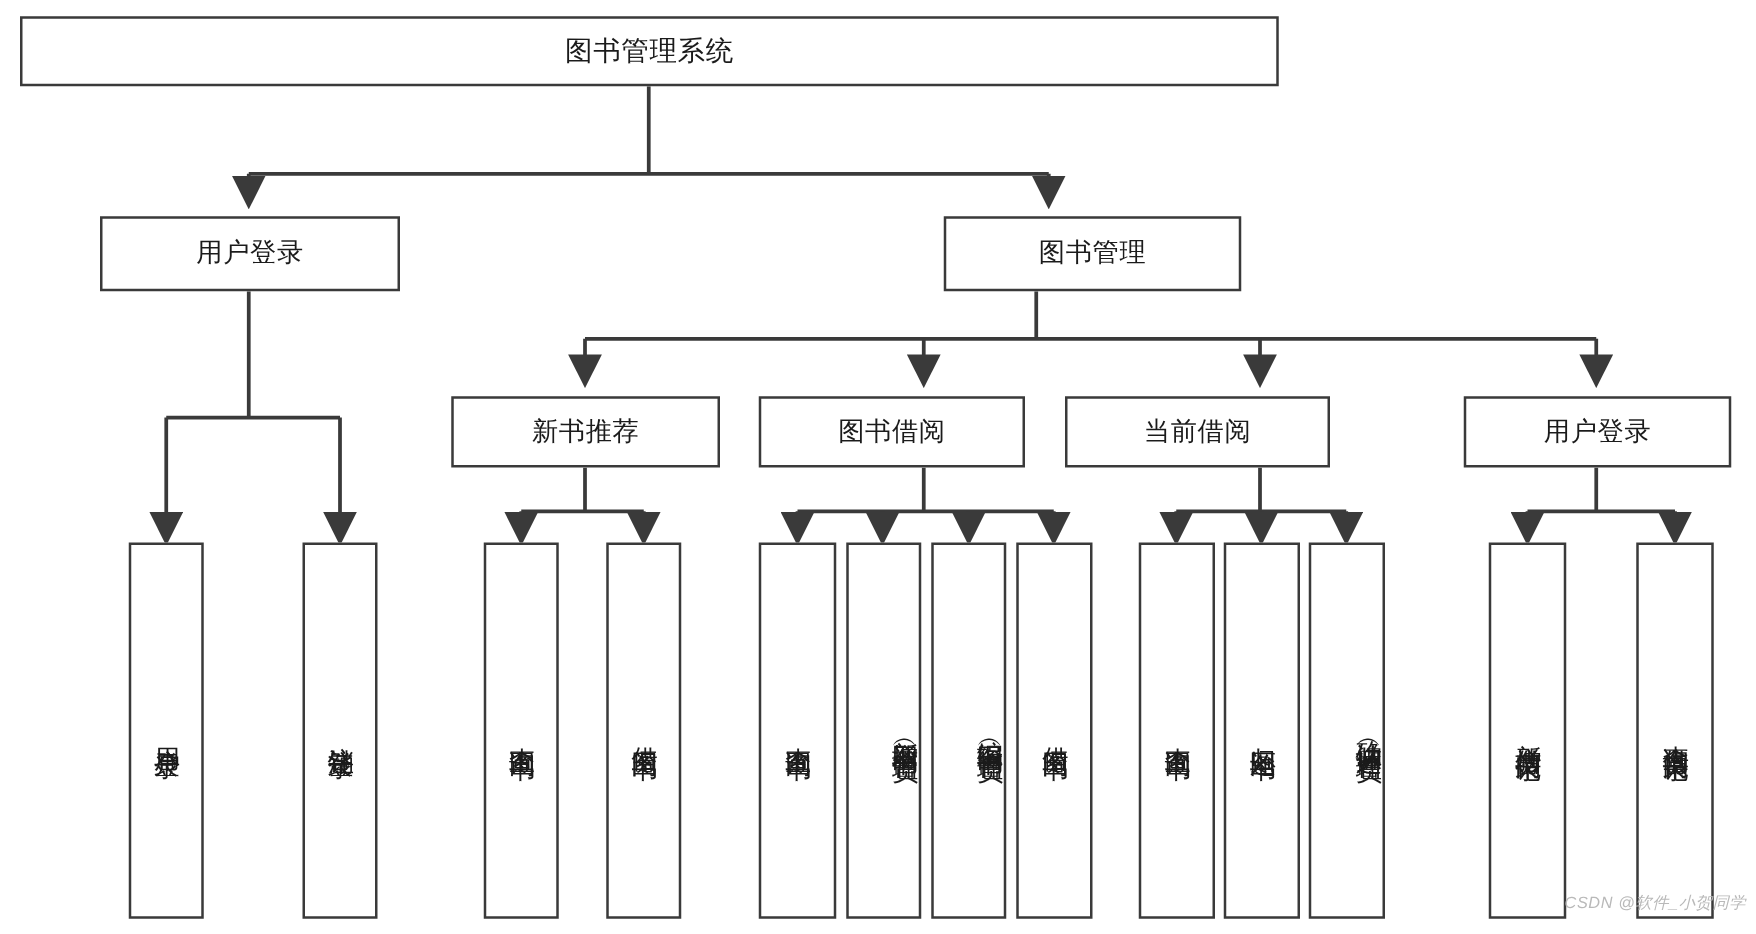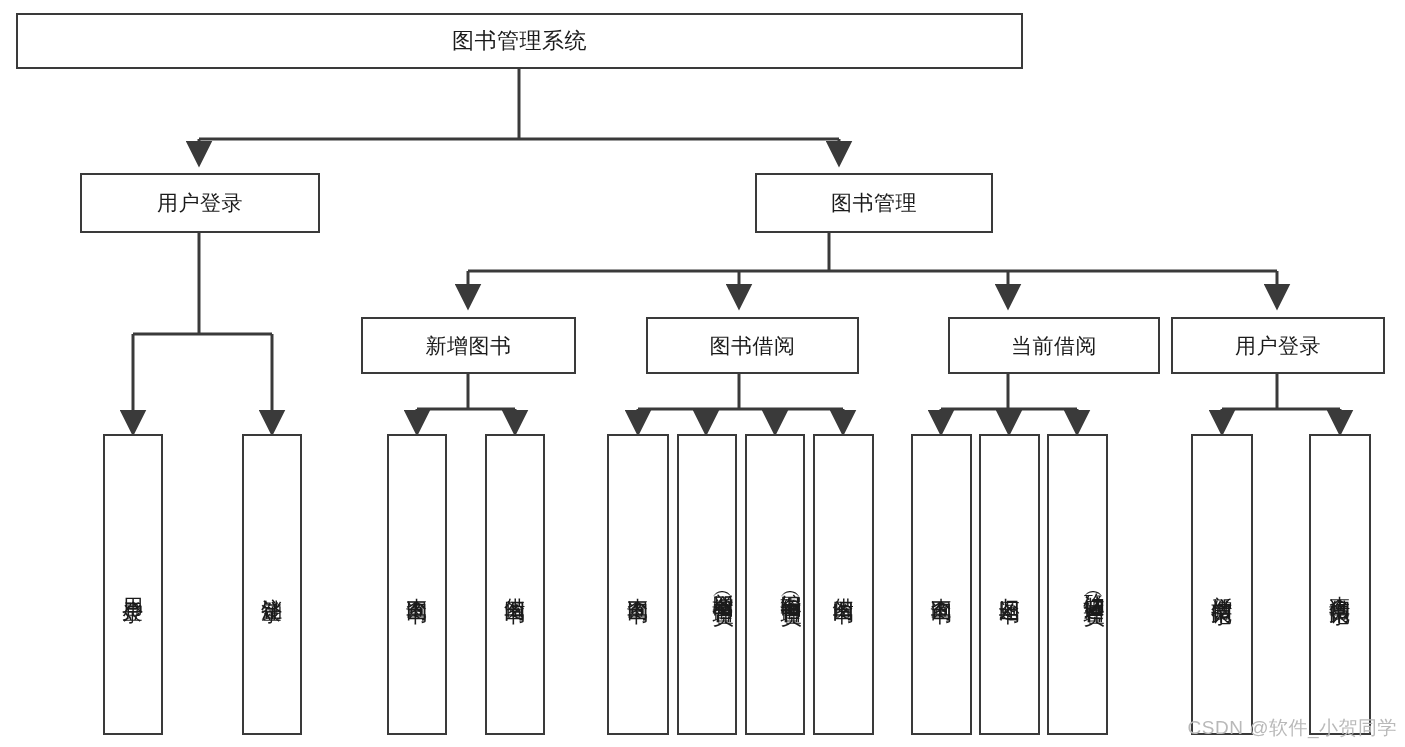--- a/index.html
+++ b/index.html
@@ -54,25 +54,26 @@
   .node.v.tall {
     align-items: flex-start;
     justify-content: center;
   }
   .node.root {
     font-size: 22px;
   }
   .watermark {
     position: absolute;
     right: 8px;
-    bottom: 6px;
-    font-size: 19px;
+    bottom: 16px;
+    font-size: 13px;
     color: #b9b9b9;
     letter-spacing: 0.5px;
     white-space: nowrap;
+    font-style: italic;
   }
 </style>
 </head>
 <body>
 
 <div id="canvas">
 
   <svg id="wires" viewBox="0 0 1405 747">
     <defs>
       <marker id="arrow" viewBox="0 0 12 12" refX="10" refY="6" markerWidth="9" markerHeight="9" orient="auto-start-reverse">
@@ -123,25 +124,25 @@
 
     </g>
   </svg>
 
   <div class="node h root" style="left:16px; top:13px; width:1007px; height:56px;">图书管理系统</div>
 
   <div class="node h" style="left:80px; top:173px; width:240px; height:60px;">用户登录</div>
 
   <div class="node h" style="left:711px; top:173px; width:238px; height:60px;margin-left:44px;">图书管理</div>
 
-  <div class="node h" style="left:361px; top:317px; width:215px; height:57px;">新增图书</div>
+  <div class="node h" style="left:361px; top:317px; width:215px; height:57px;">新书推荐</div>
 
-  <div class="node h" style="left:646px; top:317px; width:213px; height:57px;">图书借阅</div>
+  <div class="node h" style="left:607px; top:317px; width:213px; height:57px;">图书借阅</div>
 
-  <div class="node h" style="left:948px; top:317px; width:212px; height:57px;">当前借阅</div>
+  <div class="node h" style="left:852px; top:317px; width:212px; height:57px;">当前借阅</div>
 
   <div class="node h" style="left:1171px; top:317px; width:214px; height:57px;">用户登录</div>
 
   <div class="node v" style="left:103px; top:434px; width:60px; height:301px;">用户登录</div>
 
   <div class="node v" style="left:242px; top:434px; width:60px; height:301px;">注销登录</div>
 
   <div class="node v" style="left:387px; top:434px; width:60px; height:301px;">查询图书</div>
 
   <div class="node v" style="left:485px; top:434px; width:60px; height:301px;">借阅图书</div>

